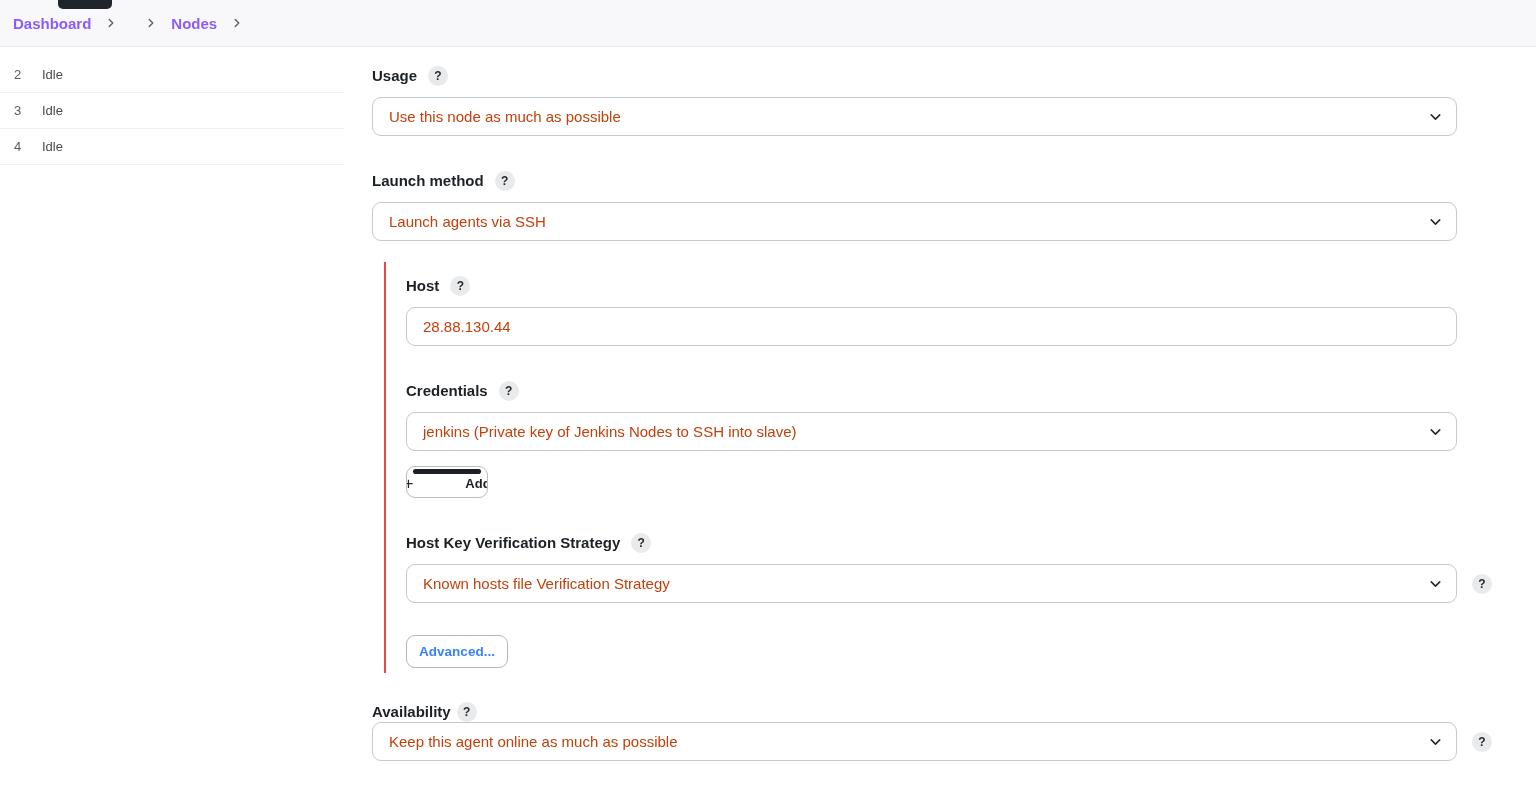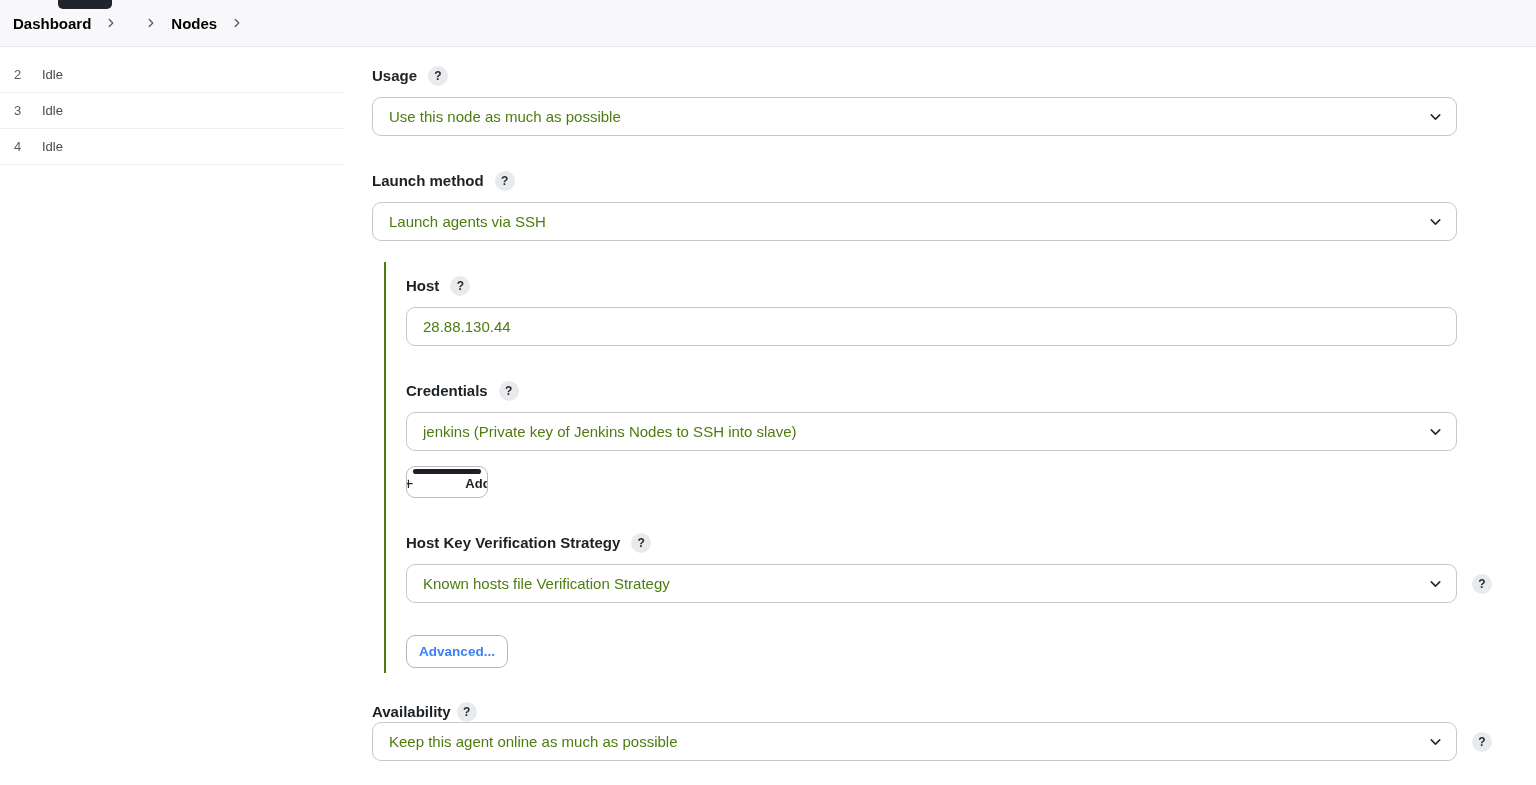--- a/index.html
+++ b/index.html
@@ -14,21 +14,21 @@
 
   
   .topbar {
     position: absolute; left: 0; top: 0; width: 1536px; height: 47px;
     background: #f8f8fa;
     border-bottom: 1px solid #eaeaee;
     display: flex; align-items: center;
     padding-left: 13px;
   }
   .crumb {
-    font-size: 15px; font-weight: 600; color: #000000;
+    font-size: 15px; font-weight: 600; color: #8b5cf6;
     text-decoration: none; cursor: pointer; line-height: 47px;
   }
   .crumb-sep {
     display: inline-flex; align-items: center; justify-content: center;
     margin: 0 13px; color: #596068;
   }
   .header-remnant {
     position: absolute; left: 58px; top: 0; width: 54px; height: 9px;
     background: #20252c; border-radius: 0 0 5px 5px;
   }
@@ -61,40 +61,40 @@
     display: inline-flex; align-items: center; justify-content: center;
     cursor: pointer; flex: 0 0 auto;
   }
   .control-row { position: relative; width: 1085px; }
   .select-box, .text-input {
     width: 1085px; height: 39px;
     border: 1px solid #c5c9cd; border-radius: 9px;
     background: #ffffff;
     display: flex; align-items: center;
     padding: 0 20px 0 16px;
-    font-size: 15px; color: #4d7c0f;
+    font-size: 15px; color: #c2410c;
     cursor: pointer;
   }
   .select-box .chev {
     position: absolute; right: 13px; top: 50%;
     transform: translateY(-50%);
     display: inline-flex; color: #24292e;
   }
   .text-input {
     font-family: "Liberation Sans", "DejaVu Sans", sans-serif;
     cursor: text; outline: none;
   }
   .row-help {
     position: absolute; left: 1100px; top: 50%;
     transform: translateY(-50%);
   }
 
   .indent-section {
     margin-top: 21px; margin-left: 12px;
-    border-left: 2px solid #4d7c0f;
+    border-left: 2px solid #ef4444;
     padding: 14px 0 5px 20px;
     width: 1073px;
   }
   .indent-section .control-row,
   .indent-section .select-box,
   .indent-section .text-input { width: 1051px; }
   .indent-section .row-help { left: 1066px; }
 
   .mt11 { margin-top: 11px; }
   .mt12 { margin-top: 0; }

